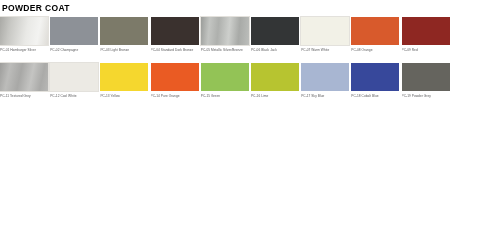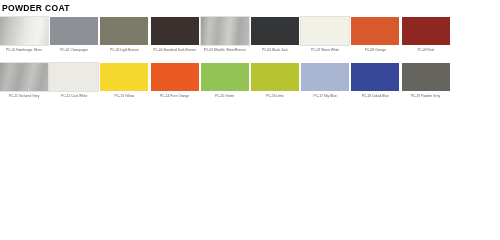--- a/index.html
+++ b/index.html
@@ -14,21 +14,20 @@
     font-family: "Liberation Sans", sans-serif;
     -webkit-font-smoothing: antialiased;
   }
   #sheet {
     position: relative;
     width: 436px;
     height: 106px;
     background: #ffffff;
     box-sizing: border-box;
     padding: 0;
-    text-align: center;
   }
   #title {
     position: absolute;
     left: 2px;
     top: 3px;
     font-size: 8.5px;
     font-weight: bold;
     letter-spacing: 0.35px;
     color: #000000;
     line-height: 10px;

